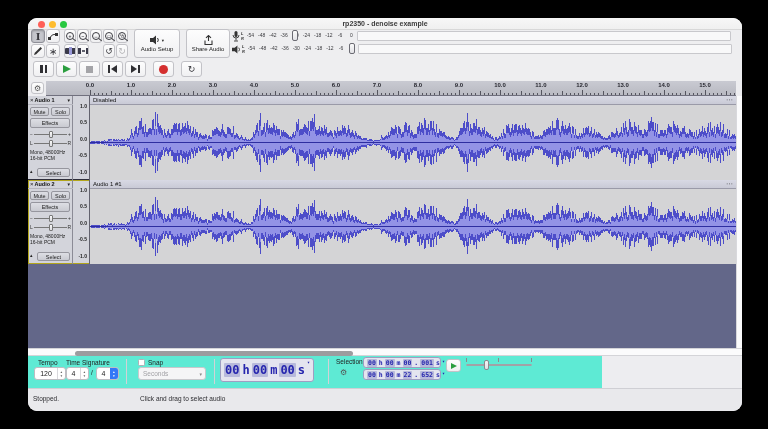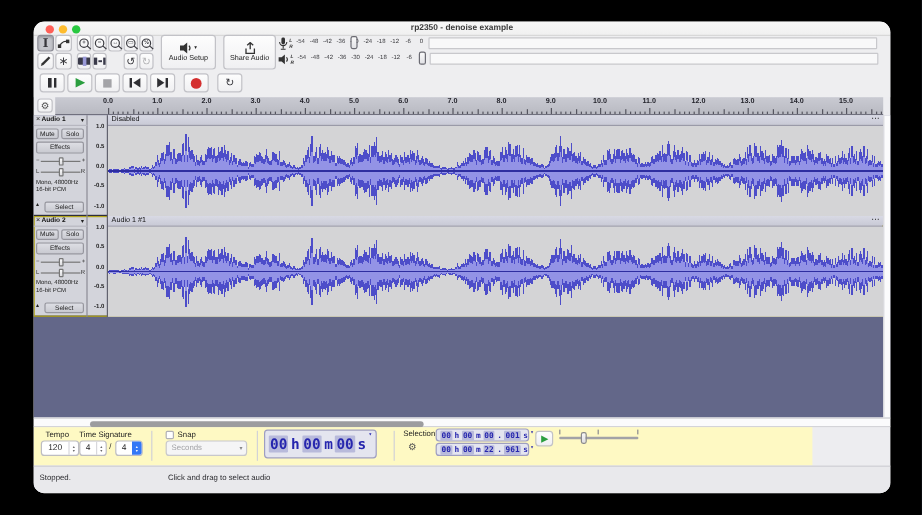--- a/index.html
+++ b/index.html
@@ -71,21 +71,21 @@
   .ctitle{font-size:6px;color:#111;margin-left:3px;flex:1;}
   .cdots{font-size:7px;color:#333;margin-right:3px;line-height:6px;}
   svg.wave{position:absolute;left:0;top:9px;background:#d4d4d6;}
   .vscroll{position:absolute;left:708px;top:0;width:6px;height:252px;background:#fbfbfc;border-left:1px solid #d8d8dc;}
 
   
   #hscroll{position:absolute;left:0;top:330px;width:714px;height:8px;background:#fbfbfc;border-top:1px solid #d4d4d8;border-bottom:1px solid #d4d4d8;}
   #hthumb{position:absolute;left:47px;top:1.5px;width:278px;height:5px;border-radius:2.5px;background:#9c9c9f;}
 
   
-  #bottombar{position:absolute;left:0;top:338px;width:649px;height:32px;background:#fef9c3;}
+  #bottombar{position:absolute;left:0;top:338px;width:574px;height:32px;background:#5eead4;}
   .blabel{position:absolute;font-size:6.5px;color:#222;}
   .vsep{position:absolute;top:3px;height:25px;width:1px;background:#d2d2d6;}
   .stepbox{position:absolute;height:13px;background:#fff;border:1px solid #bdbdc2;border-radius:3px;display:flex;align-items:center;font-size:7px;color:#222;}
   .stepbox .val{flex:1;text-align:center;}
   .stepctl{width:8px;height:100%;border-left:1px solid #d8d8dc;display:flex;flex-direction:column;align-items:center;justify-content:center;font-size:3.5px;line-height:4px;color:#666;}
   .stepctl.blue{background:#3478f6;color:#fff;border-radius:0 2px 2px 0;border-left:none;}
   .checkbox{position:absolute;width:7px;height:7px;background:#fff;border:1px solid #b0b0b6;border-radius:1.5px;}
   .ddbox{position:absolute;height:13px;background:#f5f5f6;border:1px solid #c8c8cc;border-radius:3px;font-size:6.5px;color:#a2a2a6;display:flex;align-items:center;padding-left:4px;}
   .ddbox .dd{position:absolute;right:3px;color:#888;font-size:5px;}
   .tdisplay{position:absolute;background:#e4e5ef;border:1px solid #9e9ec2;border-radius:3px;display:flex;align-items:center;padding:0 3px;gap:2px;color:#2626ae;font-family:"DejaVu Sans Mono","Liberation Mono",monospace;font-weight:bold;}
@@ -621,21 +621,21 @@
           <span class="tseg">s</span>
           <span class="caret">▾</span>
         </div>
     <div class="tdisplay selfield" style="left:335px;top:13px;height:11px;width:78px;">
           <span class="tseg box">00</span>
           <span class="tseg">h</span>
           <span class="tseg box">00</span>
           <span class="tseg">m</span>
           <span class="tseg box">22</span>
           <span class="tseg">.</span>
-          <span class="tseg box">961</span>
+          <span class="tseg box">652</span>
           <span class="tseg">s</span>
           <span class="caret">▾</span>
         </div>
 
     <div class="btn" style="left:418px;top:3px;width:15px;height:13px;">
       <span style="width:0;height:0;border-left:6px solid #2b9e3f;border-top:3.5px solid transparent;border-bottom:3.5px solid transparent;"></span>
     </div>
     <div class="pslider" style="left:438px;top:2px;width:66px;height:14px;">
       <span class="ptick" style="left:0;"></span>
           <span class="ptick" style="left:32px;"></span>

